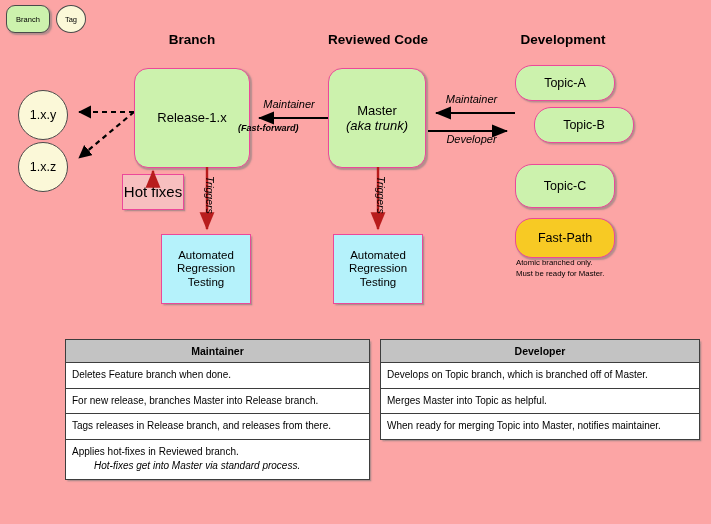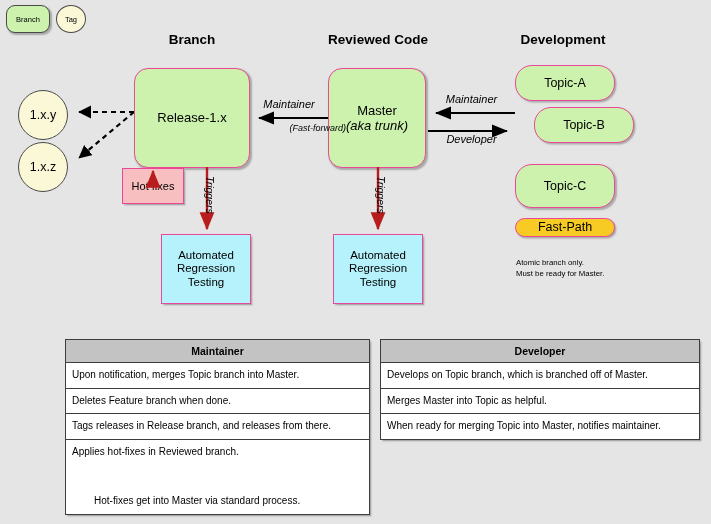--- a/index.html
+++ b/index.html
@@ -9,21 +9,21 @@
   }
   body {
     font-family: "Liberation Sans", sans-serif;
     color: #000000;
   }
   #canvas {
     position: relative;
     width: 711px;
     height: 524px;
     overflow: hidden;
-    background: #e5e5e5;
+    background: #fca5a5;
   }
   .abs { position: absolute; }
 
   
   .node {
     box-sizing: border-box;
     display: flex;
     flex-direction: column;
     align-items: center;
     justify-content: center;
@@ -123,22 +123,22 @@
   }
   .rtable td {
     border: 1px solid #3d3d3d;
     font-size: 10px;
     text-align: left;
     padding: 5px 6px;
     line-height: 1.45;
   }
   .td-sub {
     display: block;
+    font-style: italic;
     padding-left: 22px;
-    margin-top: 35px;
   }
   svg { overflow: visible; }
 </style>
 </head>
 <body>
 
 <div id="canvas">
 
   <div class="abs legend-branch" style="left:6px; top:5px;">
     <span>Branch</span>
@@ -179,21 +179,21 @@
 
   <svg class="abs" style="left:250px; top:112px;" width="78" height="12">
     <defs>
       <marker id="solidhead" markerWidth="9" markerHeight="9" refX="7.5" refY="3.6" orient="auto">
         <path d="M0,0.4 L8,3.6 L0,6.8 z" fill="#000000"></path>
       </marker>
     </defs>
     <line x1="78" y1="6" x2="9" y2="6" stroke="#000000" stroke-width="2" marker-end="url(#solidhead)"></line>
   </svg>
   <div class="abs arrow-label" style="left:251px; top:98px; width:76px; text-align:center;">Maintainer</div>
-  <div class="abs arrow-label small" style="left:264px; top:123px; width:82px; text-align:right;">(Fast-forward)</div>
+  <div class="abs arrow-label small" style="left:238px; top:123px; width:82px; text-align:left;font-weight:bold;">(Fast-forward)</div>
 
   <svg class="abs" style="left:428px; top:108px;" width="87" height="34">
     <defs>
       <marker id="headL" markerWidth="9" markerHeight="9" refX="7.5" refY="3.6" orient="auto">
         <path d="M0,0.4 L8,3.6 L0,6.8 z" fill="#000000"></path>
       </marker>
       <marker id="headR" markerWidth="9" markerHeight="9" refX="7.5" refY="3.6" orient="auto">
         <path d="M0,0.4 L8,3.6 L0,6.8 z" fill="#000000"></path>
       </marker>
     </defs>
@@ -205,30 +205,30 @@
 
   <div class="abs node branch-green topic-pill" style="left:515px; top:65px; width:100px; height:36px;">
     <span>Topic-A</span>
   </div>
   <div class="abs node branch-green topic-pill" style="left:534px; top:107px; width:100px; height:36px;">
     <span>Topic-B</span>
   </div>
   <div class="abs node branch-green topic-pill" style="left:515px; top:164px; width:100px; height:44px;">
     <span>Topic-C</span>
   </div>
-  <div class="abs node fastpath topic-pill" style="left:515px; top:218px; width:100px; height:19px;">
+  <div class="abs node fastpath topic-pill" style="left:515px; top:218px; width:100px; height:40px;">
     <span>Fast-Path</span>
   </div>
 
   <div class="abs note" style="left:516px; top:258px;">
-    <div>Atomic branch only.</div>
+    <div>Atomic branched only.</div>
     <div>Must be ready for Master.</div>
   </div>
 
-  <div class="abs node hotfix" style="left:122px; top:168px; width:62px; height:36px; font-size:11px; border-radius:0;justify-content:center;">
+  <div class="abs node hotfix" style="left:122px; top:174px; width:62px; height:36px; font-size:15px; border-radius:0;justify-content:center;">
     <span>Hot fixes</span>
   </div>
   <svg class="abs" style="left:146px; top:165px;" width="14" height="20">
     <defs>
       <marker id="redup" markerWidth="9" markerHeight="9" refX="7" refY="3.4" orient="auto">
         <path d="M0,0.3 L7.5,3.4 L0,6.5 z" fill="#b81c1c"></path>
       </marker>
     </defs>
     <line x1="7" y1="19" x2="7" y2="6" stroke="#b81c1c" stroke-width="2.4" marker-end="url(#redup)"></line>
   </svg>
@@ -265,24 +265,24 @@
   </div>
 
   <table class="abs rtable" style="left:65px; top:339px; width:305px;">
     <thead>
       <tr>
         <th>Maintainer</th>
       </tr>
     </thead>
     <tbody id="maintainer-body">
         <tr>
-          <td><span>Upon notification, merges Topic branch into Master.</span></td>
-        </tr>
-        <tr>
           <td><span>Deletes Feature branch when done.</span></td>
+        </tr>
+        <tr>
+          <td><span>For new release, branches Master into Release branch.</span></td>
         </tr>
         <tr>
           <td><span>Tags releases in Release branch, and releases from there.</span></td>
         </tr>
         <tr>
           <td><span>Applies hot-fixes in Reviewed branch.</span><span class="td-sub">Hot-fixes get into Master via standard process.</span></td>
         </tr>
       </tbody>
   </table>
 

